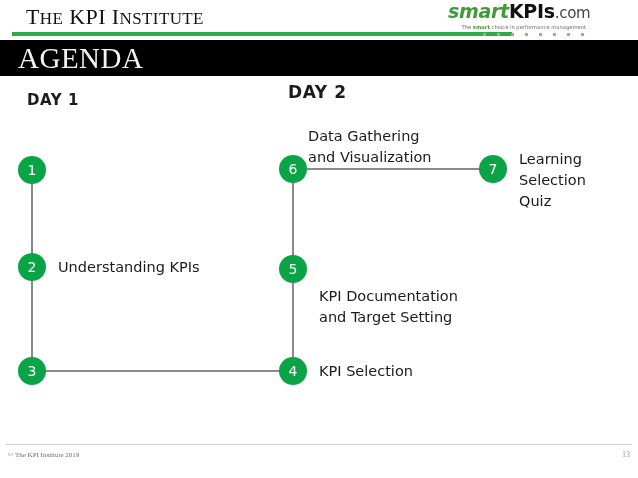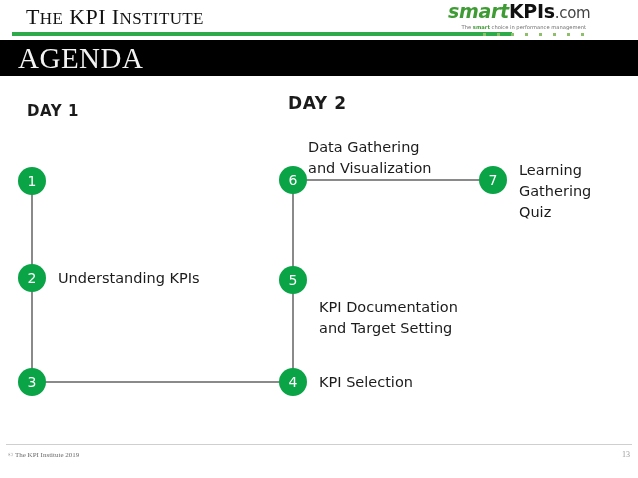--- a/index.html
+++ b/index.html
@@ -110,21 +110,21 @@
     font-size: 29px;
     color: #f2f2f2;
     letter-spacing: 0.5px;
     line-height: 32px;
   }
 
   
   .agenda {
     position: absolute;
     left: 0;
-    top: 83px;
+    top: 72px;
     width: 528px;
     height: 358px;
   }
   .day-label {
     position: absolute;
     font-family: "DejaVu Sans", sans-serif;
     font-weight: bold;
     color: #1b1b1b;
     white-space: nowrap;
   }
@@ -236,18 +236,18 @@
   <div class="node" style="left:279px; top:183px;">5</div>
   <div class="item-label" style="left:319px; top:178px;margin-top:36px;">KPI Documentation
 and Target Setting</div>
 
   <div class="node" style="left:279px; top:83px;">6</div>
   <div class="item-label" style="left:308px; top:54px;">Data Gathering
 and Visualization</div>
 
   <div class="node" style="left:479px; top:83px;">7</div>
   <div class="item-label" style="left:519px; top:77px;">Learning
-Gathering Quiz</div>
+Selection Quiz</div>
 </div>
 
 <div class="footer-rule"></div>
 <div class="footer-copy">© The KPI Institute 2019</div>
 <div class="footer-page">13</div>
 
 </body></html>

